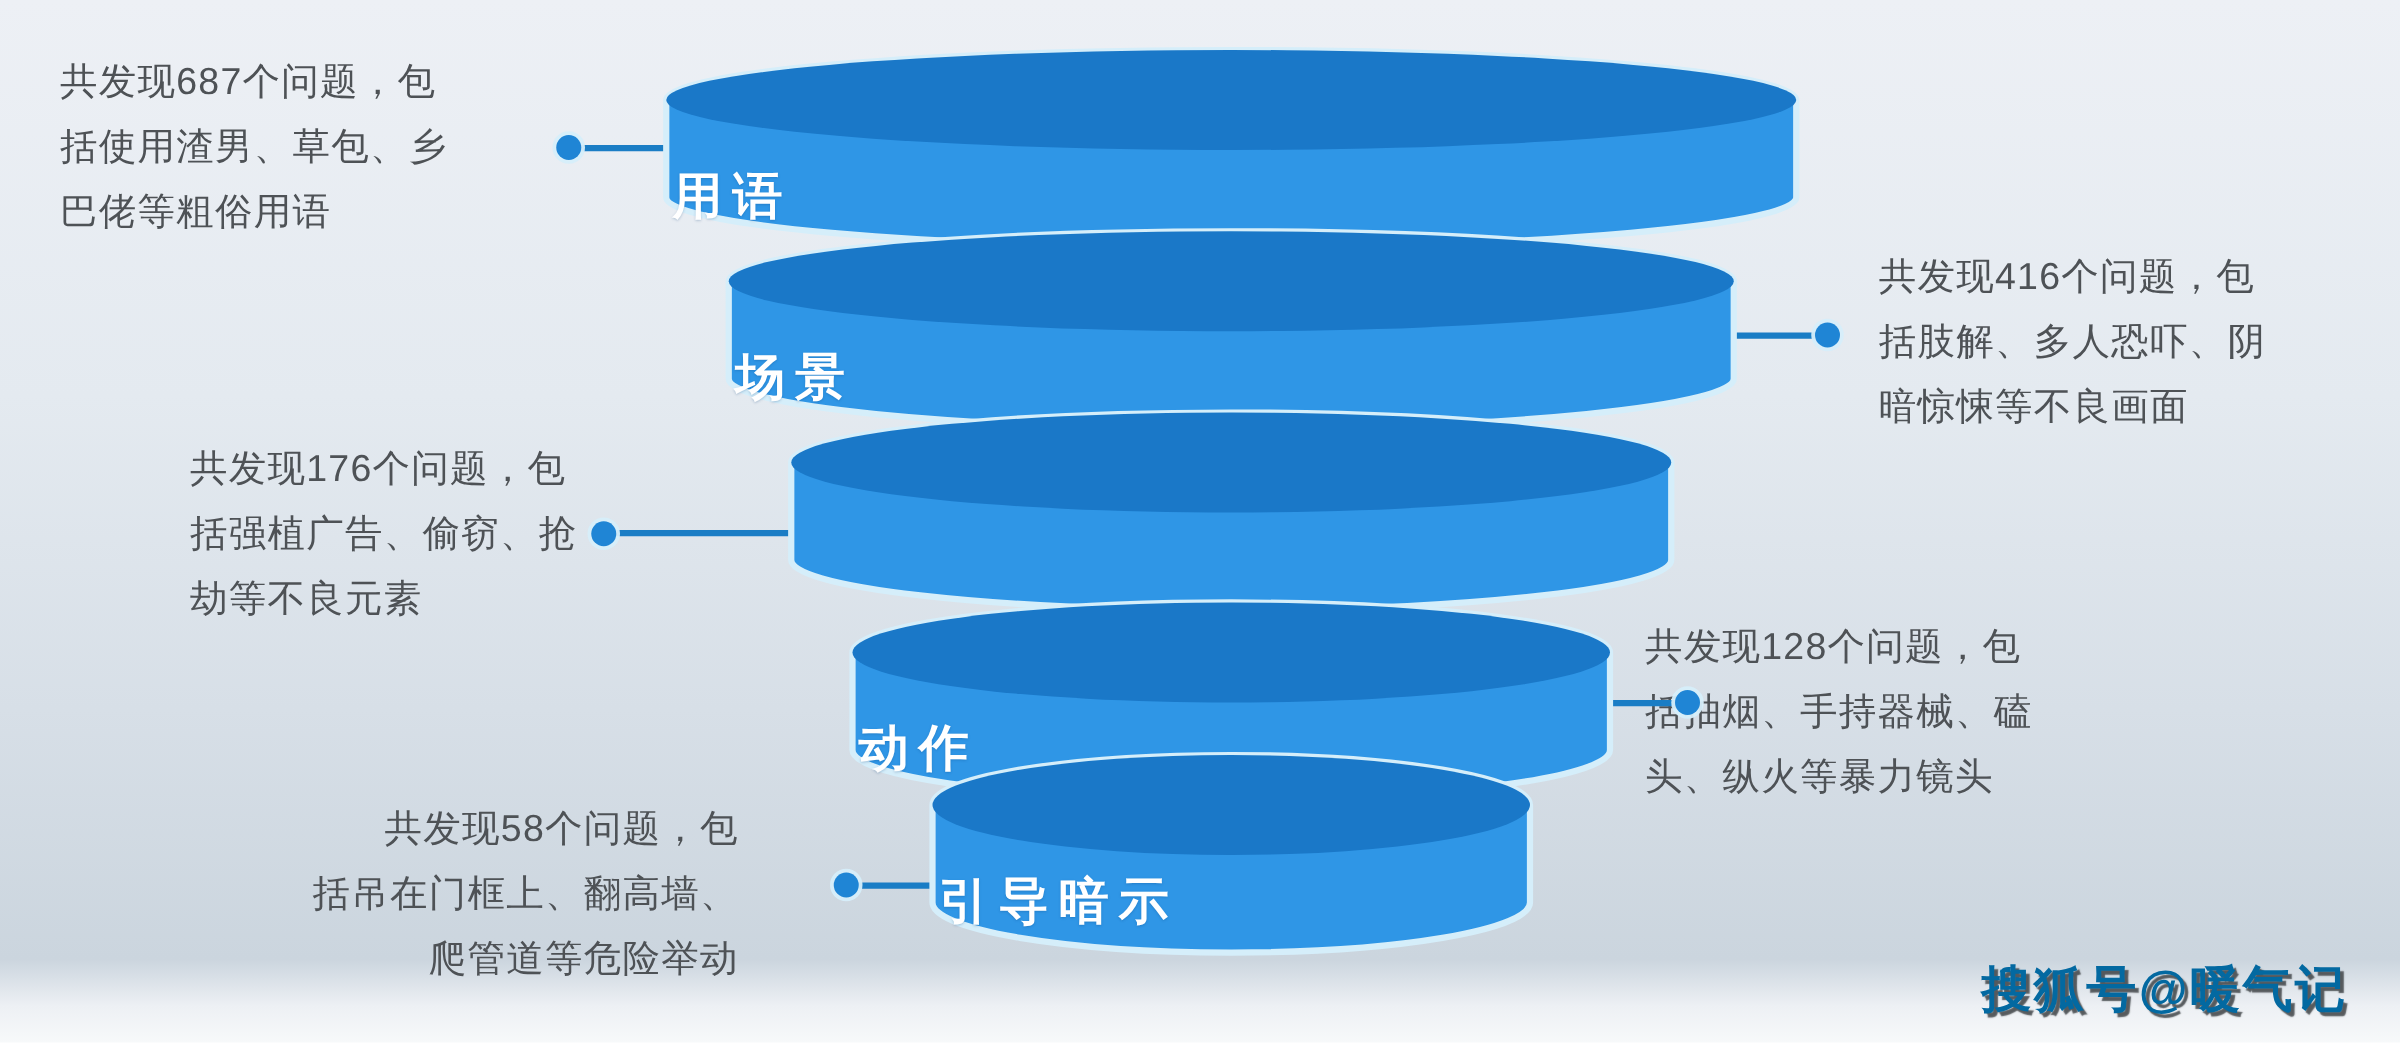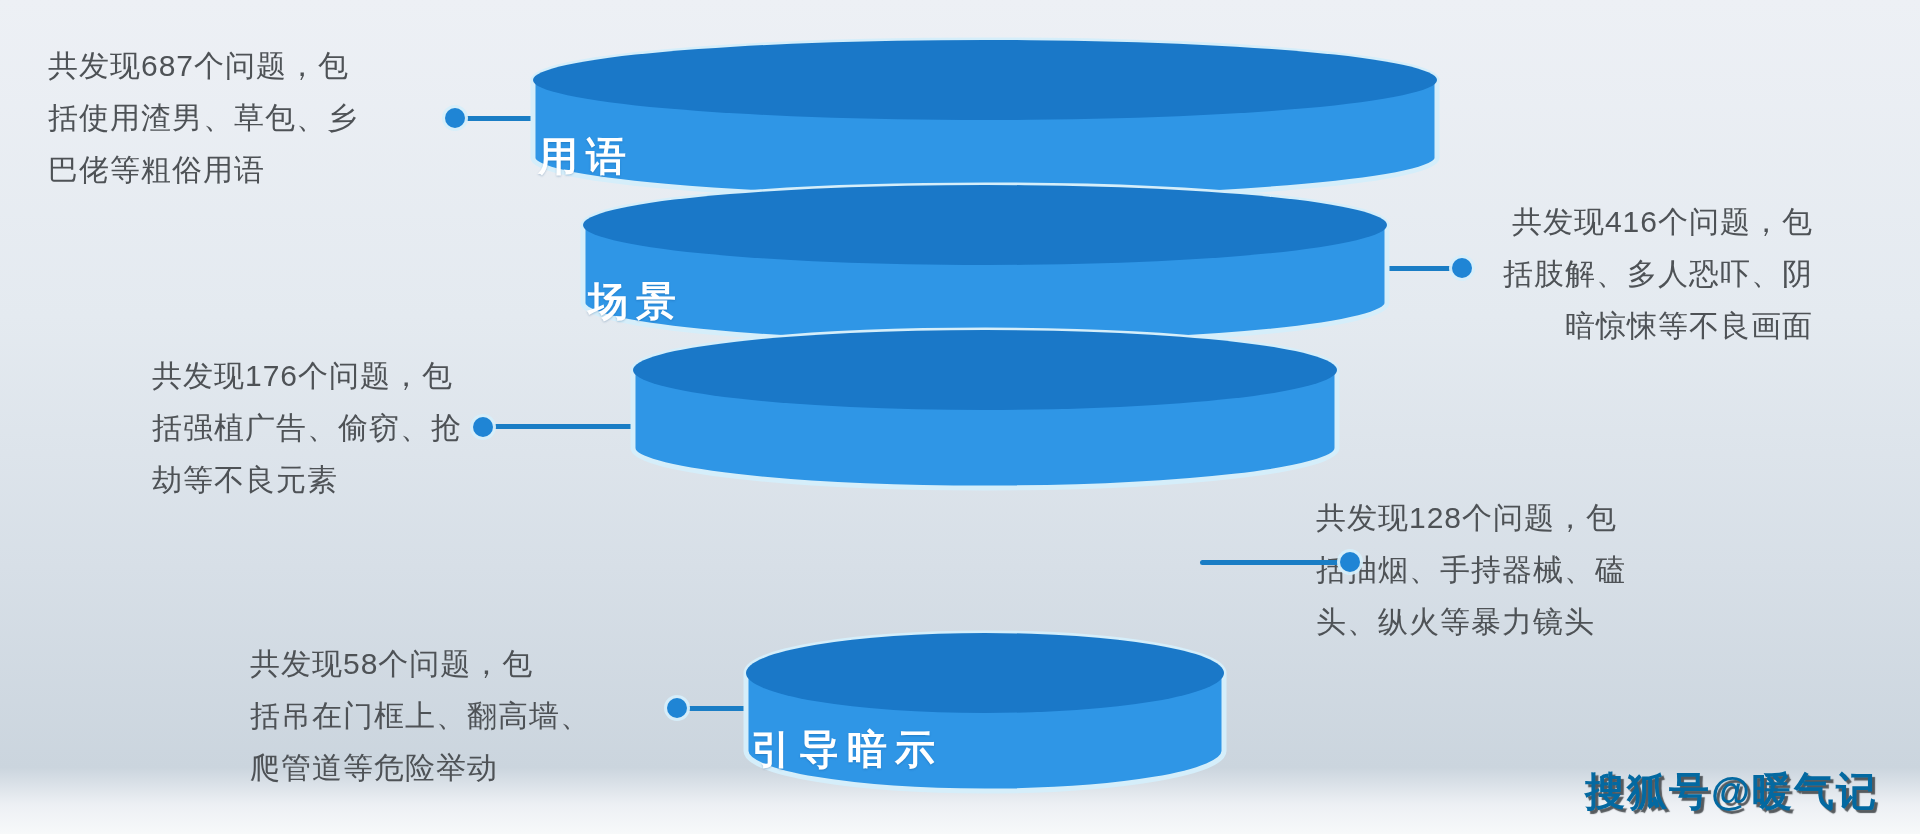--- a/index.html
+++ b/index.html
@@ -42,41 +42,41 @@
   }
   
   .watermark{
     position:absolute;right:42px;top:764px;
     font-size:40px;font-weight:bold;letter-spacing:2px;
     color:#0369a1;
     text-shadow:3px 3px 1px rgba(70,74,78,.9);
   }
   
   #a1{left:28px;top:40px;}
-  #a2{left:1483px;top:196px;text-align:right;}
+  #a2{left:1483px;top:196px;}
   #a3{left:132px;top:350px;}
   #a4{left:1296px;top:492px;}
-  #a5{left:230px;top:638px;}
+  #a5{left:230px;top:638px;text-align:right;}
   
   #l1{left:455px;top:116px;width:150px;}
   #l2{left:1300px;top:266px;width:162px;}
   #l3{left:483px;top:424px;width:220px;}
   #l4{left:1200px;top:560px;width:150px;}
   #l5{left:677px;top:706px;width:130px;}
   #p1{left:445px;top:108px;}
   #p2{left:1452px;top:258px;}
   #p3{left:473px;top:417px;}
   #p4{left:1340px;top:552px;}
   #p5{left:667px;top:698px;}
   
   #d1{left:530px;top:37px;}
   #d2{left:580px;top:182px;}
   #d3{left:630px;top:327px;}
   #d4{left:679px;top:479px;}
-  #d5{left:743px;top:630px;}
+  #d5{left:743px;top:601px;}
 </style>
 </head>
 <body>
 
 <div class="stage">
 
   <div class="annotation" id="a1">
     <span>共发现687个问题，包</span>
     <span>括使用渣男、草包、乡</span>
     <span>巴佬等粗俗用语</span>
@@ -126,20 +126,27 @@
       <ellipse cx="405" cy="43" rx="402" ry="40" fill="#1a78c8"></ellipse>
     </svg>
     <div class="disc-label">场景</div>
   </div>
   <div class="disc" id="d3">
     <svg width="710" height="164" viewBox="0 0 710 164">
       <path d="M 3,43 A 352,40 0 0 1 707,43 L 707,121 A 352,40 0 0 1 3,121 Z" stroke-width="5" fill="#2f96e6" stroke="#d5eefa"></path>
       <ellipse cx="355" cy="43" rx="352" ry="40" fill="#1a78c8"></ellipse>
     </svg>
   </div>
+  <div class="disc" id="d4">
+    <svg width="612" height="164" viewBox="0 0 612 164">
+      <path d="M 3,43 A 303,40 0 0 1 609,43 L 609,121 A 303,40 0 0 1 3,121 Z" stroke-width="5" fill="#2f96e6" stroke="#d5eefa"></path>
+      <ellipse cx="306" cy="43" rx="303" ry="40" fill="#1a78c8"></ellipse>
+    </svg>
+    <div class="disc-label">动作</div>
+  </div>
   <div class="disc" id="d5">
     <svg width="484" height="164" viewBox="0 0 484 164">
       <path d="M 3,43 A 239,40 0 0 1 481,43 L 481,121 A 239,40 0 0 1 3,121 Z" stroke-width="5" fill="#2f96e6" stroke="#d5eefa"></path>
       <ellipse cx="242" cy="43" rx="239" ry="40" fill="#1a78c8"></ellipse>
     </svg>
     <div class="disc-label">引导暗示</div>
   </div>
 
   <div class="watermark">搜狐号@暖气记</div>
 </div>

